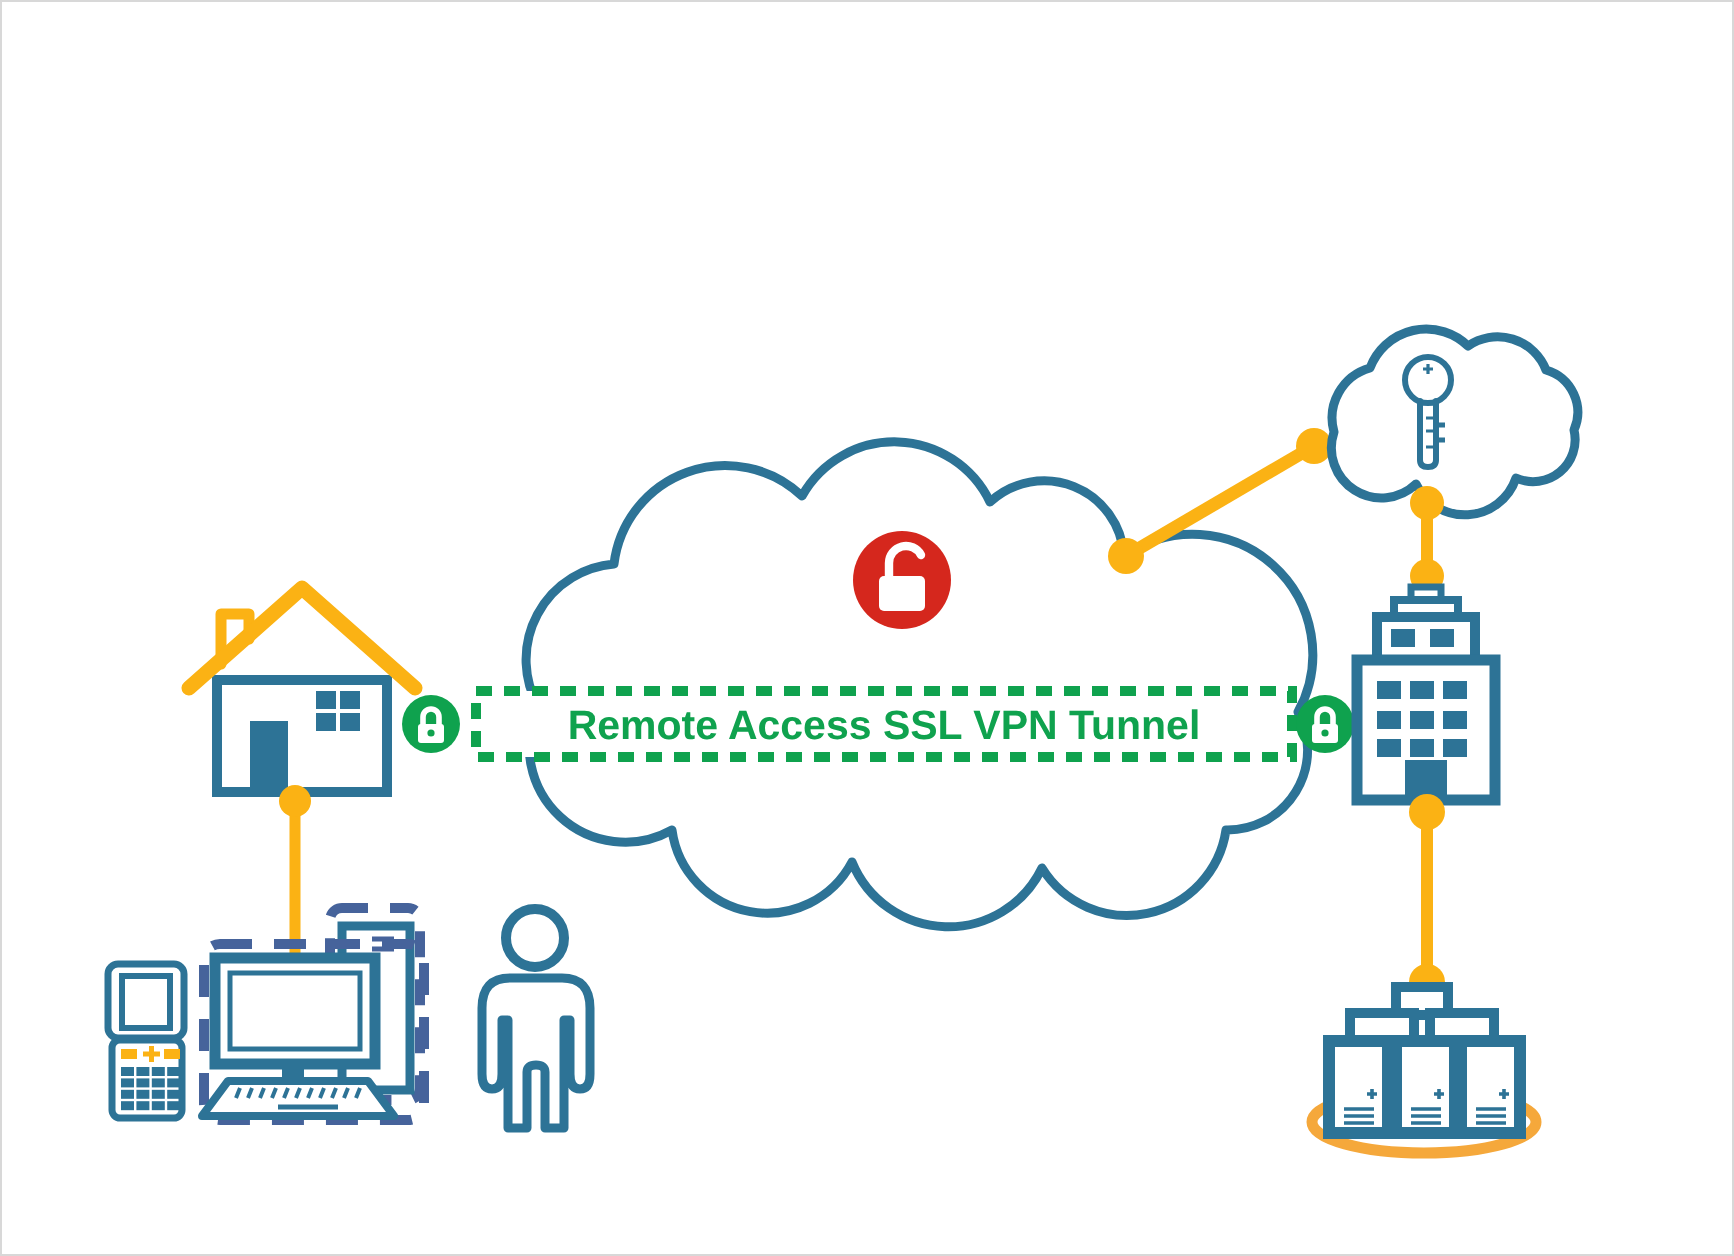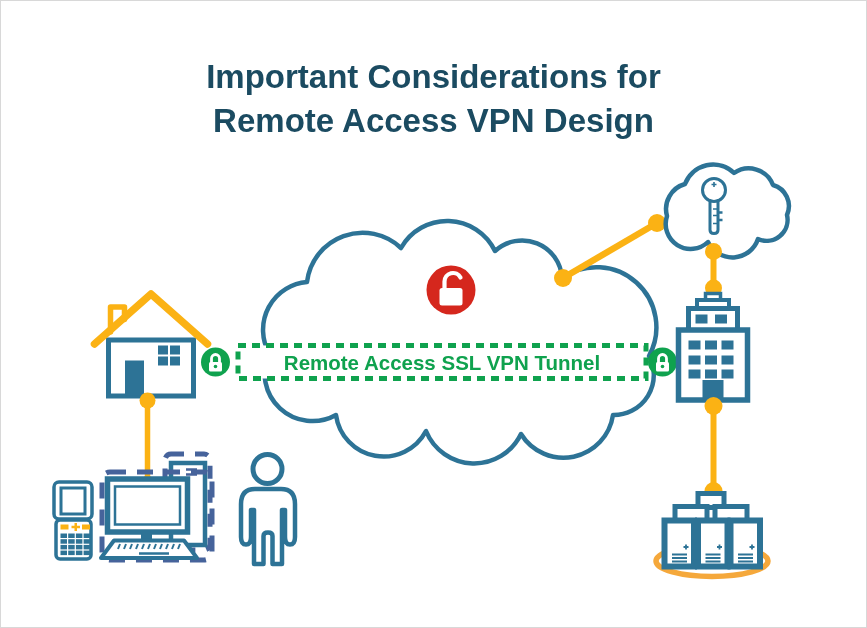--- a/index.html
+++ b/index.html
@@ -31,24 +31,20 @@
   .sW{stroke:#fff; fill:none;}
   .tunnel-box{fill:#fff; stroke:var(--green); stroke-width:5; stroke-dasharray:8 6;}
   .tunnel-text{font:bold 20.5px "Liberation Sans", sans-serif; fill:var(--green);}
   .rnd{stroke-linecap:round; stroke-linejoin:round;}
 </style>
 </head>
 <body>
 
 <div class="canvas">
 
-  <div class="title">
-    <div>Important Considerations for</div>
-    <div>Remote Access VPN Design</div>
-  </div>
 
   <svg width="867" height="628" viewBox="0 0 867 628">
 
     <path class="sB rnd" stroke-width="4.5" d="M 268 352 A 48 48 0 0 1 306 281 A 56 56 0 0 1 400 247 A 53 53 0 0 1 494 250
          A 40 40 0 0 1 561 277 A 60 60 0 0 1 648 355 A 40 40 0 0 1 612 414
          A 50 50 0 0 1 520 433 A 52 52 0 0 1 425 430 A 48 48 0 0 1 335 414
          A 48 48 0 0 1 268 352 Z" fill="#fff"></path>
 
     <g>
       <circle class="fR" cx="450" cy="289" r="24.5"></circle>

